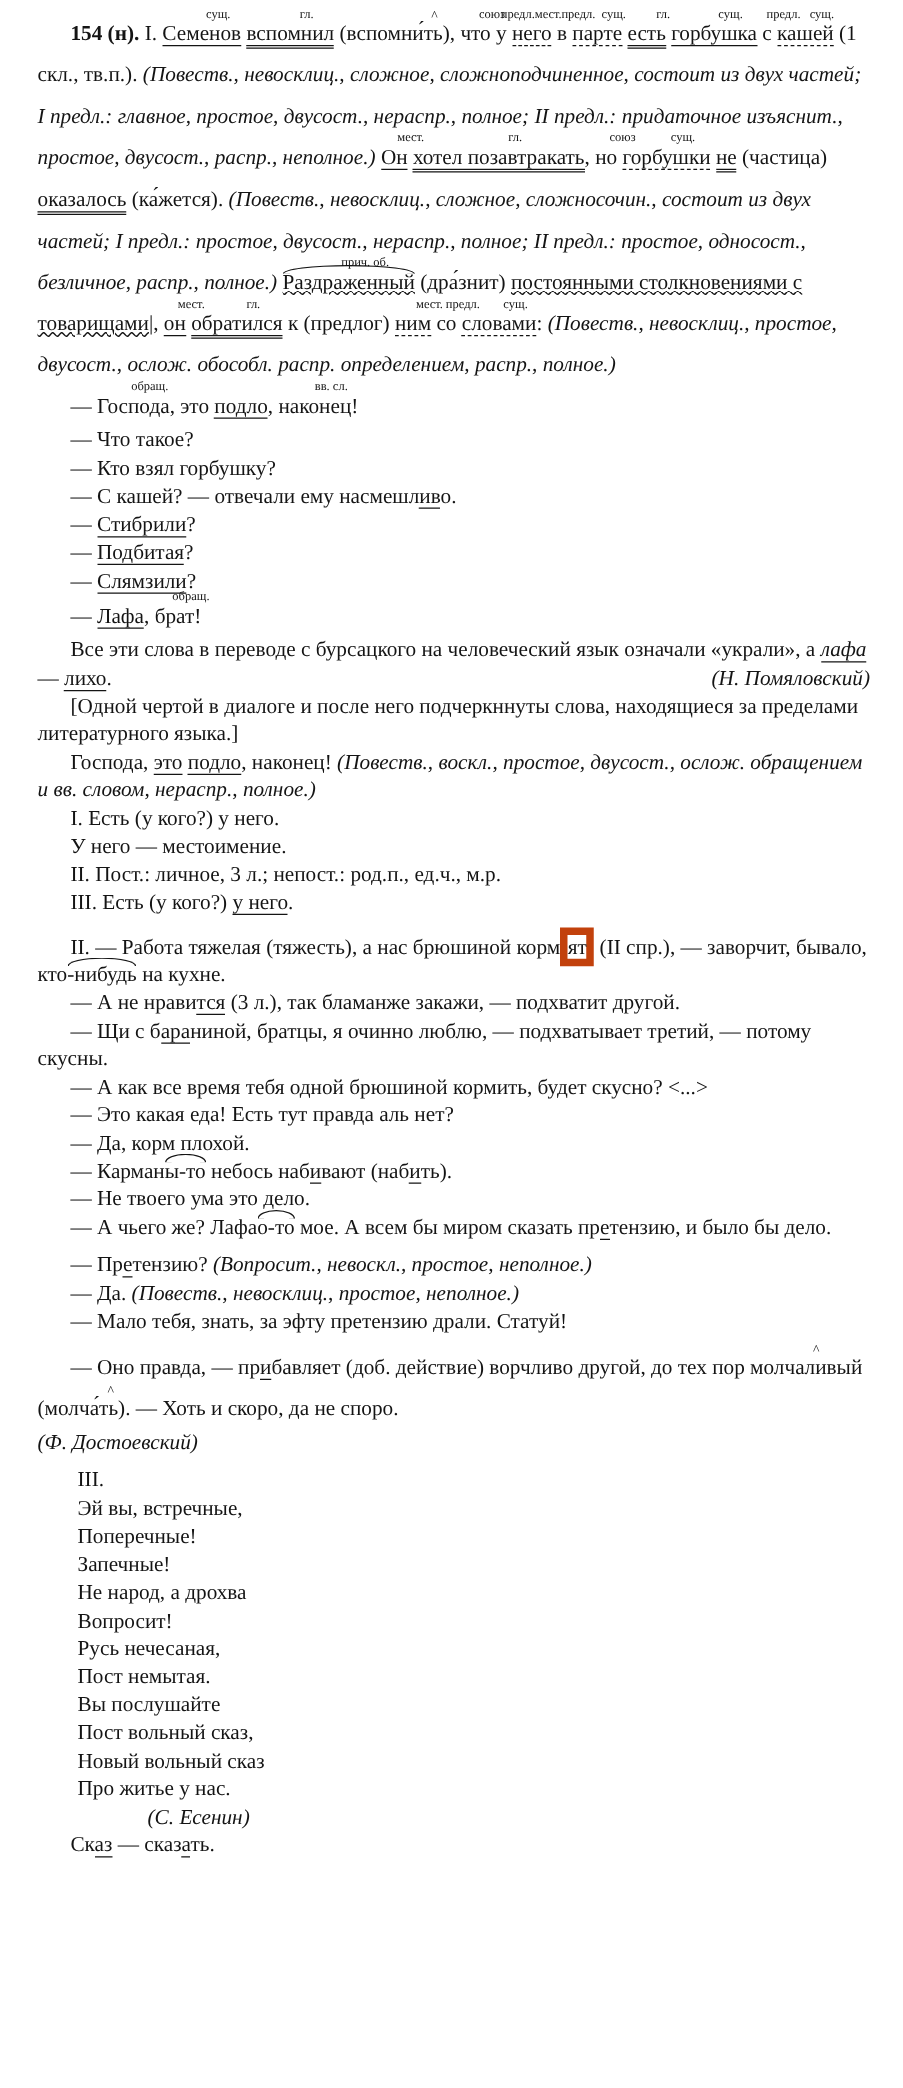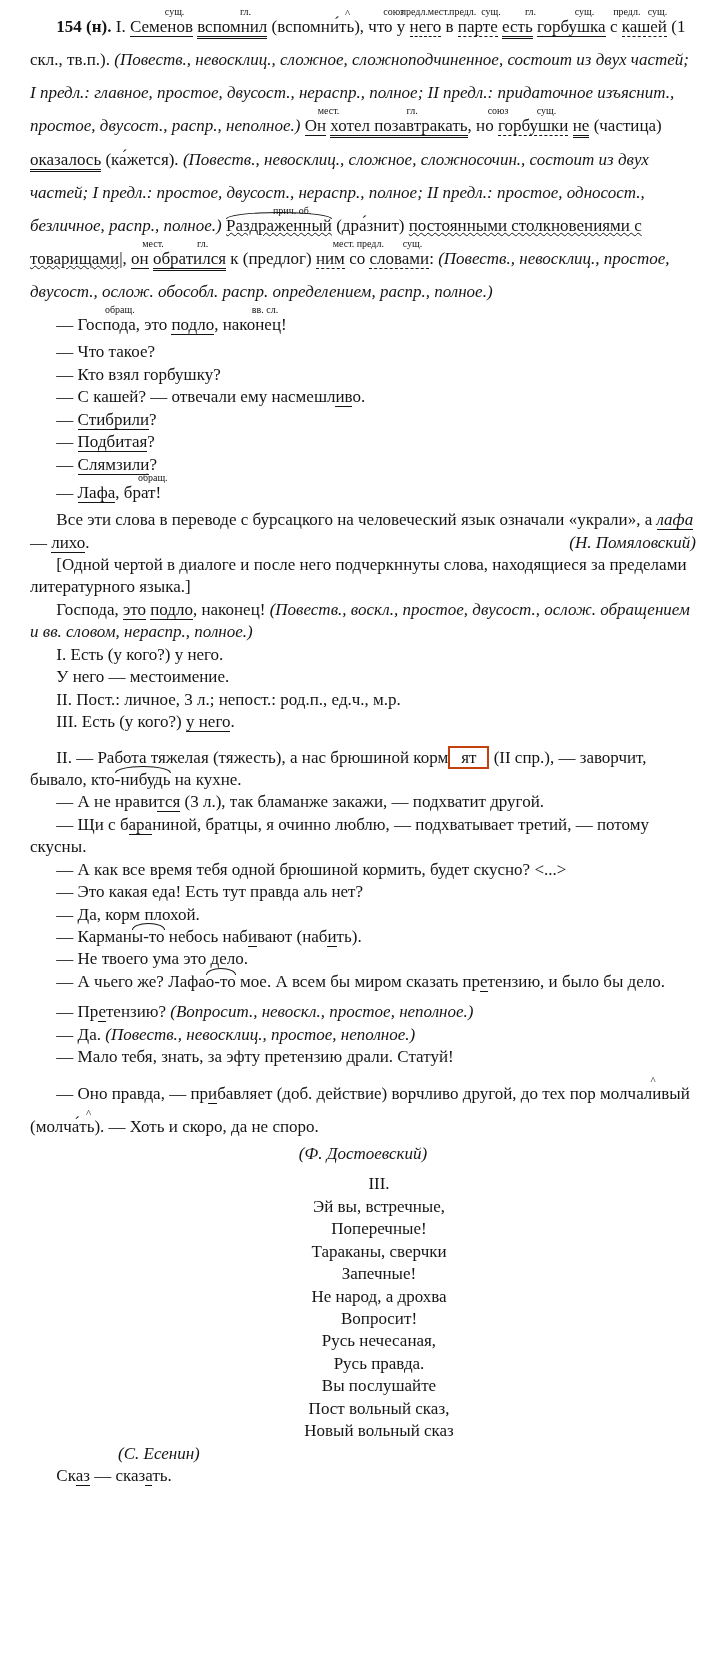--- a/index.html
+++ b/index.html
@@ -15,35 +15,35 @@
   .ann-p { line-height:1.95; }
   .mt  { margin-top:13px; }
   .mt-sm { margin-top:8px; }
   .seg { position:relative; }
   .b { font-weight:bold; }
   .i { font-style:italic; }
   .u-s   { border-bottom:1px solid #141414; }
   .u-d   { border-bottom:3px double #141414; }
   .u-dash{ border-bottom:1px dashed #141414; }
   .u-w   { text-decoration:underline; text-decoration-style:wavy; text-decoration-thickness:1px; }
-  .box { border:2px solid #c2410c; padding:0 11px; }
+  .box { border:6px solid #c2410c; padding:0 0; }
   .fr { float:right; font-style:italic; }
   .annlabel {
     position:absolute; left:50%; transform:translateX(-50%);
     top:-10px; font-size:10px; line-height:1;
     font-style:normal; font-weight:normal; white-space:nowrap; color:#141414;
   }
   .annlabel.caret { top:-9px; font-size:11px; }
   .arc::before {
     content:""; position:absolute; left:0; right:0; top:-4px; height:6px;
     border:1px solid #141414; border-bottom:none;
     border-radius:50% 50% 0 0 / 100% 100% 0 0;
   }
-  .attr-right { text-align:center; }
-  .poem { margin-left:32px; text-indent:0;text-align:center; }
+  .attr-right { text-align:left; }
+  .poem { margin-left:32px; text-indent:0; }
   .poem-attr { margin-left:88px; text-indent:0; }
 </style>
 </head>
 <body>
 
 <main>
   <div id="doc">
       <div class="line p ann-p"><span class="seg b">154 (н).</span><span class="seg"> I. </span><span class="seg u-s">Семенов<span class="annlabel">сущ.</span></span><span class="seg"> </span><span class="seg u-d">вспомнил<span class="annlabel">гл.</span></span><span class="seg"> (вспомн</span><span class="seg">и́<span class="annlabel caret">^</span></span><span class="seg">ть), </span><span class="seg">что<span class="annlabel">союз</span></span><span class="seg"> </span><span class="seg">у<span class="annlabel">предл.</span></span><span class="seg"> </span><span class="seg u-dash">него<span class="annlabel">мест.</span></span><span class="seg"> </span><span class="seg">в<span class="annlabel">предл.</span></span><span class="seg"> </span><span class="seg u-dash">парте<span class="annlabel">сущ.</span></span><span class="seg"> </span><span class="seg u-d">есть<span class="annlabel">гл.</span></span><span class="seg"> </span><span class="seg u-s">горбушка<span class="annlabel">сущ.</span></span><span class="seg"> </span><span class="seg">с<span class="annlabel">предл.</span></span><span class="seg"> </span><span class="seg u-dash">кашей<span class="annlabel">сущ.</span></span><span class="seg"> (1 скл., тв.п.). </span><span class="seg i">(Повеств., невосклиц., сложное, сложноподчиненное, состоит из двух частей; I предл.: главное, простое, двусост., нераспр., полное; II предл.: придаточное изъяснит., простое, двусост., распр., неполное.) </span><span class="seg u-s">Он<span class="annlabel">мест.</span></span><span class="seg"> </span><span class="seg u-d">хотел позавтракать<span class="annlabel">гл.</span></span><span class="seg">, </span><span class="seg">но<span class="annlabel">союз</span></span><span class="seg"> </span><span class="seg u-dash">горбушки<span class="annlabel">сущ.</span></span><span class="seg"> </span><span class="seg u-d">не</span><span class="seg"> (частица) </span><span class="seg u-d">оказалось</span><span class="seg"> (ка́жется). </span><span class="seg i">(Повеств., невосклиц., сложное, сложносочин., состоит из двух частей; I предл.: простое, двусост., нераспр., полное; II предл.: простое, односост., безличное, распр., полное.) </span><span class="seg u-w arc">Раздраженный<span class="annlabel">прич. об.</span></span><span class="seg"> (дра́знит) </span><span class="seg u-w">постоянными столкновениями с товарищами</span><span class="seg">|, </span><span class="seg u-s">он<span class="annlabel">мест.</span></span><span class="seg"> </span><span class="seg u-d">обратился<span class="annlabel">гл.</span></span><span class="seg"> к (предлог) </span><span class="seg u-dash">ним<span class="annlabel">мест.</span></span><span class="seg"> </span><span class="seg">со<span class="annlabel">предл.</span></span><span class="seg"> </span><span class="seg u-dash">словами<span class="annlabel">сущ.</span></span><span class="seg">: </span><span class="seg i">(Повеств., невосклиц., простое, двусост., ослож. обособл. распр. определением, распр., полное.)</span></div>
       <div class="line p ann-p"><span class="seg">— </span><span class="seg">Господа<span class="annlabel">обращ.</span></span><span class="seg">, это </span><span class="seg u-s">подло</span><span class="seg">, </span><span class="seg">наконец<span class="annlabel">вв. сл.</span></span><span class="seg">!</span></div>
       <div class="line p"><span class="seg">— Что такое?</span></div>
@@ -70,25 +70,25 @@
       <div class="line p"><span class="seg">— Не твоего ума это дело.</span></div>
       <div class="line p"><span class="seg">— А чьего же? Лафа</span><span class="seg arc">о-то</span><span class="seg"> мое. А всем бы миром сказать пр</span><span class="seg u-s">е</span><span class="seg">тензию, и было бы дело.</span></div>
       <div class="line p mt-sm"><span class="seg">— </span><span class="seg">Пр</span><span class="seg u-s">е</span><span class="seg">тензию? </span><span class="seg i">(Вопросит., невоскл., простое, неполное.)</span></div>
       <div class="line p"><span class="seg">— Да. </span><span class="seg i">(Повеств., невосклиц., простое, неполное.)</span></div>
       <div class="line p"><span class="seg">— Мало тебя, знать, за эфту претензию драли. Статуй!</span></div>
       <div class="line p ann-p mt-sm"><span class="seg">— Оно правда, — пр</span><span class="seg u-s">и</span><span class="seg">бавляет (доб. действие) ворчливо другой, до тех пор молч</span><span class="seg">а<span class="annlabel caret">^</span></span><span class="seg">ливый (молч</span><span class="seg">а́<span class="annlabel caret">^</span></span><span class="seg">ть). — Хоть и скоро, да не споро.</span></div>
       <div class="line attr-right"><span class="seg i">(Ф. Достоевский)</span></div>
       <div class="line poem mt-sm"><span class="seg">III.</span></div>
       <div class="line poem"><span class="seg">Эй вы, встречные,</span></div>
       <div class="line poem"><span class="seg">Поперечные!</span></div>
-      <div class="line poem"><span class="seg">Тараканы, сверчки</span></div>
       <div class="line poem"><span class="seg">Запечные!</span></div>
       <div class="line poem"><span class="seg">Не народ, а дрохва</span></div>
       <div class="line poem"><span class="seg">Вопросит!</span></div>
       <div class="line poem"><span class="seg">Русь нечесаная,</span></div>
-      <div class="line poem"><span class="seg">Русь правда.</span></div>
+      <div class="line poem"><span class="seg">Пост немытая.</span></div>
       <div class="line poem"><span class="seg">Вы послушайте</span></div>
       <div class="line poem"><span class="seg">Пост вольный сказ,</span></div>
       <div class="line poem"><span class="seg">Новый вольный сказ</span></div>
+      <div class="line poem"><span class="seg">Про житье у нас.</span></div>
       <div class="line poem-attr"><span class="seg i">(С. Есенин)</span></div>
       <div class="line p"><span class="seg">Ск</span><span class="seg u-s">аз</span><span class="seg"> — сказ</span><span class="seg u-s">а</span><span class="seg">ть.</span></div>
     </div>
 </main>
 
 </body></html>

